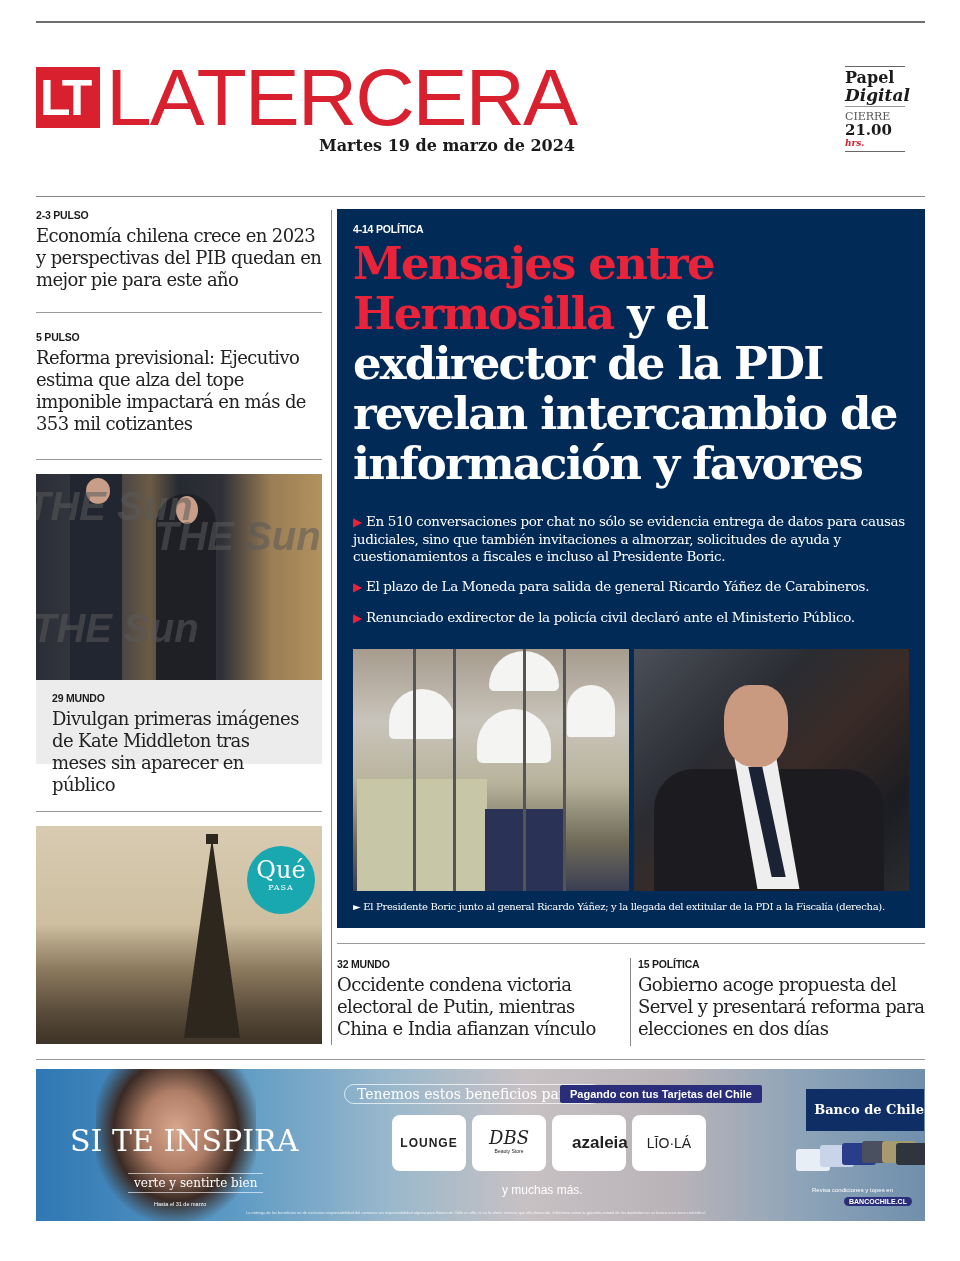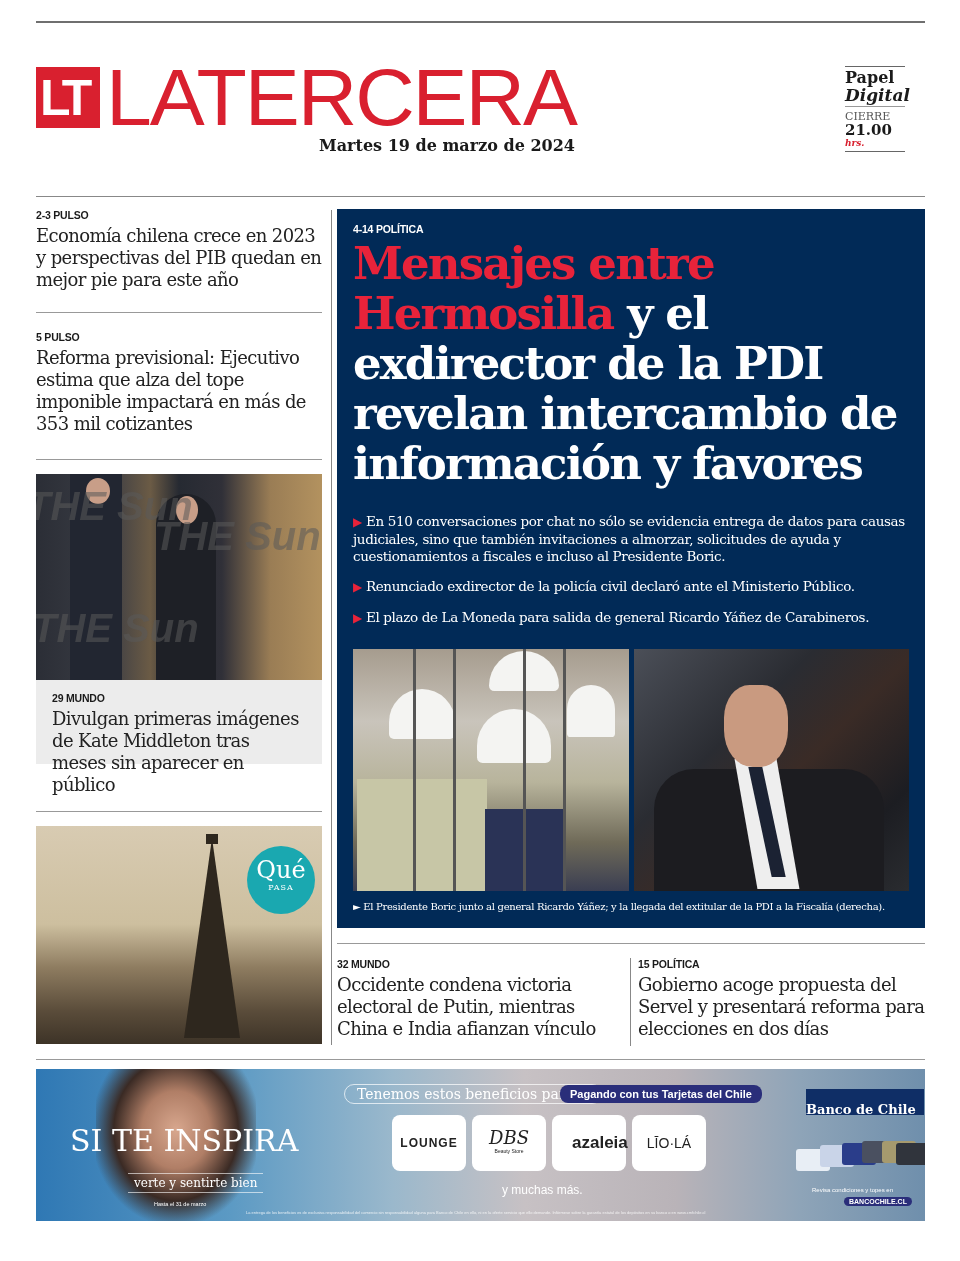--- a/index.html
+++ b/index.html
@@ -65,25 +65,25 @@
   .caption { position: absolute; left: 16px; top: 692px; color: #fff; font-size: 10px; letter-spacing: -0.3px; }
 
   
   .ad { position: absolute; left: 36px; top: 1069px; width: 889px; height: 152px;
     background: linear-gradient(90deg, #2f78b4 0%, #5c9ac4 22%, #9ab8cc 40%, #c7c1c4 55%, #b9b3b8 72%, #8ea4b8 86%, #6f8fac 100%); overflow: hidden; }
   .ad .hair { position: absolute; left: 60px; top: 0; width: 160px; height: 152px; background: radial-gradient(ellipse at 50% 40%, #d8a78e 0%, #b07e66 30%, #3a2a24 55%, transparent 75%); }
   .ad .inspira { position: absolute; left: 34px; top: 54px; color: #fff; font-family: "DejaVu Serif", serif; font-size: 30px; letter-spacing: 0px; }
   .ad .verte { position: absolute; left: 92px; top: 104px; color: #fff; font-size: 12px; border-top: 1px solid rgba(255,255,255,0.6); border-bottom: 1px solid rgba(255,255,255,0.6); padding: 2px 6px; }
   .ad .hasta { position: absolute; left: 118px; top: 132px; color: #fff; font-size: 5.5px; font-family: "Liberation Sans", sans-serif; }
   .ad .tenemos { position: absolute; left: 308px; top: 15px; color: #fff; font-size: 14px; border: 1px solid rgba(255,255,255,0.7); border-radius: 14px; padding: 1px 12px; }
-  .ad .pagando { position: absolute; left: 524px; top: 16px; color: #fff; background: #2a2e7a; font-family: "Liberation Sans", sans-serif; font-weight: bold; font-size: 11px; border-radius: 8px; padding: 3px 10px; }
+  .ad .pagando { position: absolute; left: 524px; top: 16px; color: #fff; background: #2a2e7a; font-family: "Liberation Sans", sans-serif; font-weight: bold; font-size: 11px; border-radius: 2px; padding: 3px 10px; }
   .ad .brand { position: absolute; top: 46px; width: 74px; height: 56px; background: #fff; border-radius: 8px; text-align: center; font-family: "Liberation Sans", sans-serif; color: #222; }
   .ad .muchas { position: absolute; left: 466px; top: 114px; color: #fff; font-family: "Liberation Sans", sans-serif; font-size: 12px; }
   .ad .fine { position: absolute; left: 210px; top: 141px; color: rgba(255,255,255,0.8); font-size: 4px; white-space: nowrap; font-family: "Liberation Sans", sans-serif; }
-  .ad .banco { position: absolute; left: 770px; top: 20px; width: 118px; height: 26px; background: #0f2e66; color: #fff; font-weight: bold; font-size: 13px; text-align: left; line-height: 42px; font-family: "DejaVu Serif", serif; }
+  .ad .banco { position: absolute; left: 770px; top: 20px; width: 118px; height: 42px; background: #0f2e66; color: #fff; font-weight: bold; font-size: 13px; text-align: right; line-height: 42px; font-family: "DejaVu Serif", serif; }
   .ad .cards { position: absolute; left: 760px; top: 70px; width: 118px; height: 42px; }
   .ad .card { position: absolute; width: 34px; height: 22px; border-radius: 3px; }
   .ad .revisa { position: absolute; left: 776px; top: 118px; color: #fff; font-size: 6px; font-family: "Liberation Sans", sans-serif; }
   .ad .bcl { position: absolute; left: 808px; top: 128px; background: #2a2e7a; color: #fff; font-size: 7px; font-family: "Liberation Sans", sans-serif; font-weight: bold; border-radius: 6px; padding: 1px 5px; }
 </style>
 </head>
 <body>
 
 <div class="rule" style="left:36px; top:21px; width:889px; background:#6f6f6f; height:2px;"></div>
 
@@ -141,22 +141,22 @@
   <div class="q2">PASA</div>
 </div>
 
 <div class="lead">
   <div class="tag">4-14 POLÍTICA</div>
   <div class="title">
     <span class="red">Mensajes entre Hermosilla</span><span> y el exdirector de la PDI revelan intercambio de información y favores</span>
   </div>
   <div class="bullets">
     <div class="b"><span class="tri">▶</span><span>En 510 conversaciones por chat no sólo se evidencia entrega de datos para causas judiciales, sino que también invitaciones a almorzar, solicitudes de ayuda y cuestionamientos a fiscales e incluso al Presidente Boric.</span></div>
+    <div class="b"><span class="tri">▶</span><span>El plazo de La Moneda para salida de general Ricardo Yáñez de Carabineros.</span></div>
     <div class="b"><span class="tri">▶</span><span>Renunciado exdirector de la policía civil declaró ante el Ministerio Público.</span></div>
-    <div class="b"><span class="tri">▶</span><span>El plazo de La Moneda para salida de general Ricardo Yáñez de Carabineros.</span></div>
   </div>
   <div class="photo1">
     <div class="helmet" style="left:36px; top:40px; width:66px; height:50px;"></div>
     <div class="helmet" style="left:124px; top:60px; width:74px; height:54px;"></div>
     <div class="helmet" style="left:136px; top:2px; width:70px; height:40px;"></div>
     <div class="helmet" style="left:214px; top:36px; width:48px; height:52px;"></div>
     <div style="position:absolute; left:4px; top:130px; width:130px; height:112px; background:#c7c6a6;"></div>
     <div style="position:absolute; left:132px; top:160px; width:80px; height:82px; background:#2a3356;"></div>
     <div style="position:absolute; left:60px; top:0; width:3px; height:242px; background:#555;"></div>
     <div style="position:absolute; left:100px; top:0; width:3px; height:242px; background:#555;"></div>

